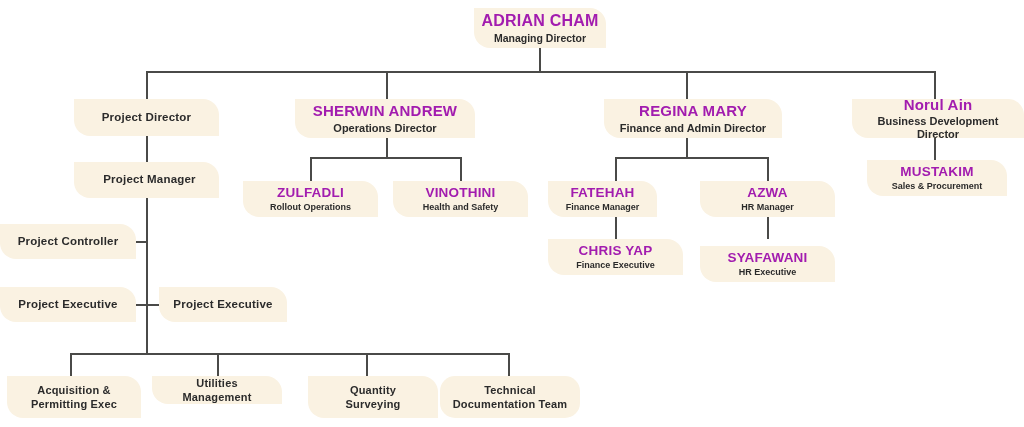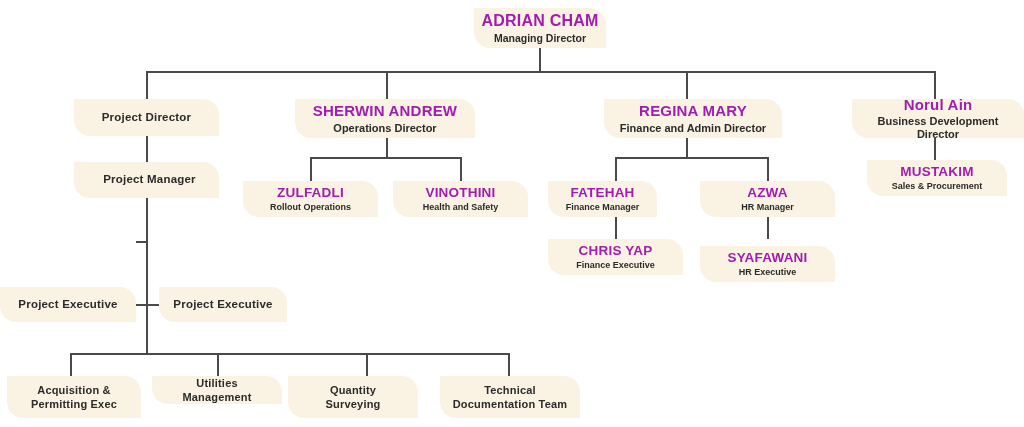--- a/index.html
+++ b/index.html
@@ -173,42 +173,45 @@
   <div class="node lvl2" style="left:548px; top:239px; width:135px; height:36px;">
     <span class="name">CHRIS YAP</span>
     <span class="title">Finance Executive</span>
   </div>
 
   <div class="node lvl2" style="left:700px; top:246px; width:135px; height:36px;">
     <span class="name">SYAFAWANI</span>
     <span class="title">HR Executive</span>
   </div>
 
+  <div class="node plain plainbox" style="left:0px; top:224px; width:136px; height:35px;">
+    <span class="name">Project Controller</span>
+  </div>
 
   <div class="node plain plainbox" style="left:0px; top:287px; width:136px; height:35px;">
     <span class="name">Project Executive</span>
   </div>
 
   <div class="node plain plainbox" style="left:159px; top:287px; width:128px; height:35px;">
     <span class="name">Project Executive</span>
   </div>
 
   <div class="node plain leaf" style="left:7px; top:376px; width:134px; height:42px;">
     <span class="name" style="white-space:pre-line;">Acquisition &amp;
 Permitting Exec</span>
   </div>
 
   <div class="node plain leaf" style="left:152px; top:376px; width:130px; height:28px;">
     <span class="name" style="white-space:pre-line;">Utilities
 Management</span>
   </div>
 
-  <div class="node plain leaf" style="left:288px; top:376px; width:130px; height:42px;">
+  <div class="node plain leaf" style="left:308px; top:376px; width:130px; height:42px;">
     <span class="name" style="white-space:pre-line;">Quantity
 Surveying</span>
   </div>
 
-  <div class="node plain leaf" style="left:440px; top:376px; width:140px; height:42px;">
+  <div class="node plain leaf" style="left:440px; top:376px; width:140px; height:42px;border-radius:15px;">
     <span class="name" style="white-space:pre-line;">Technical
 Documentation Team</span>
   </div>
 
 </div>
 
 </body></html>

